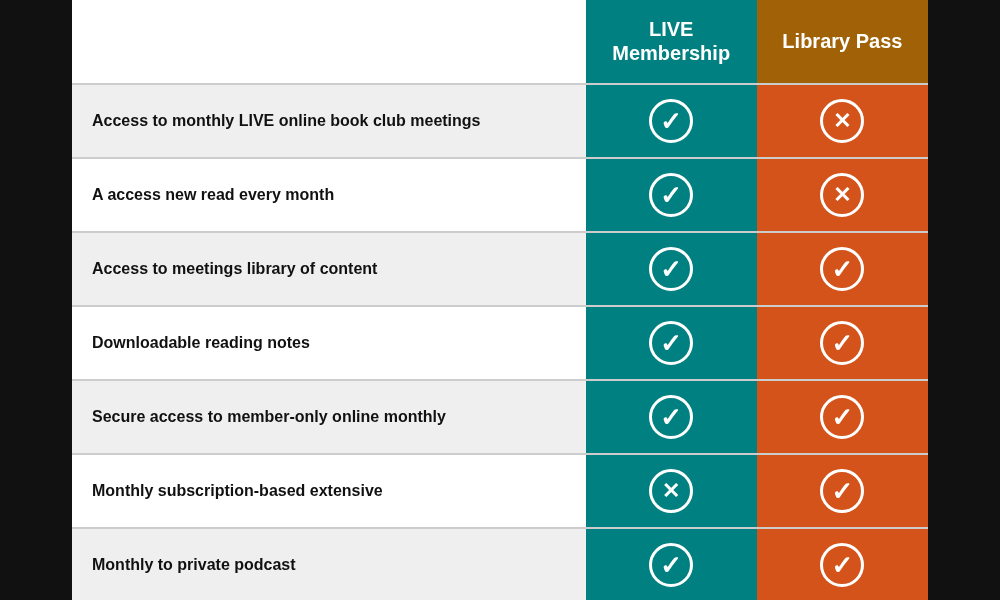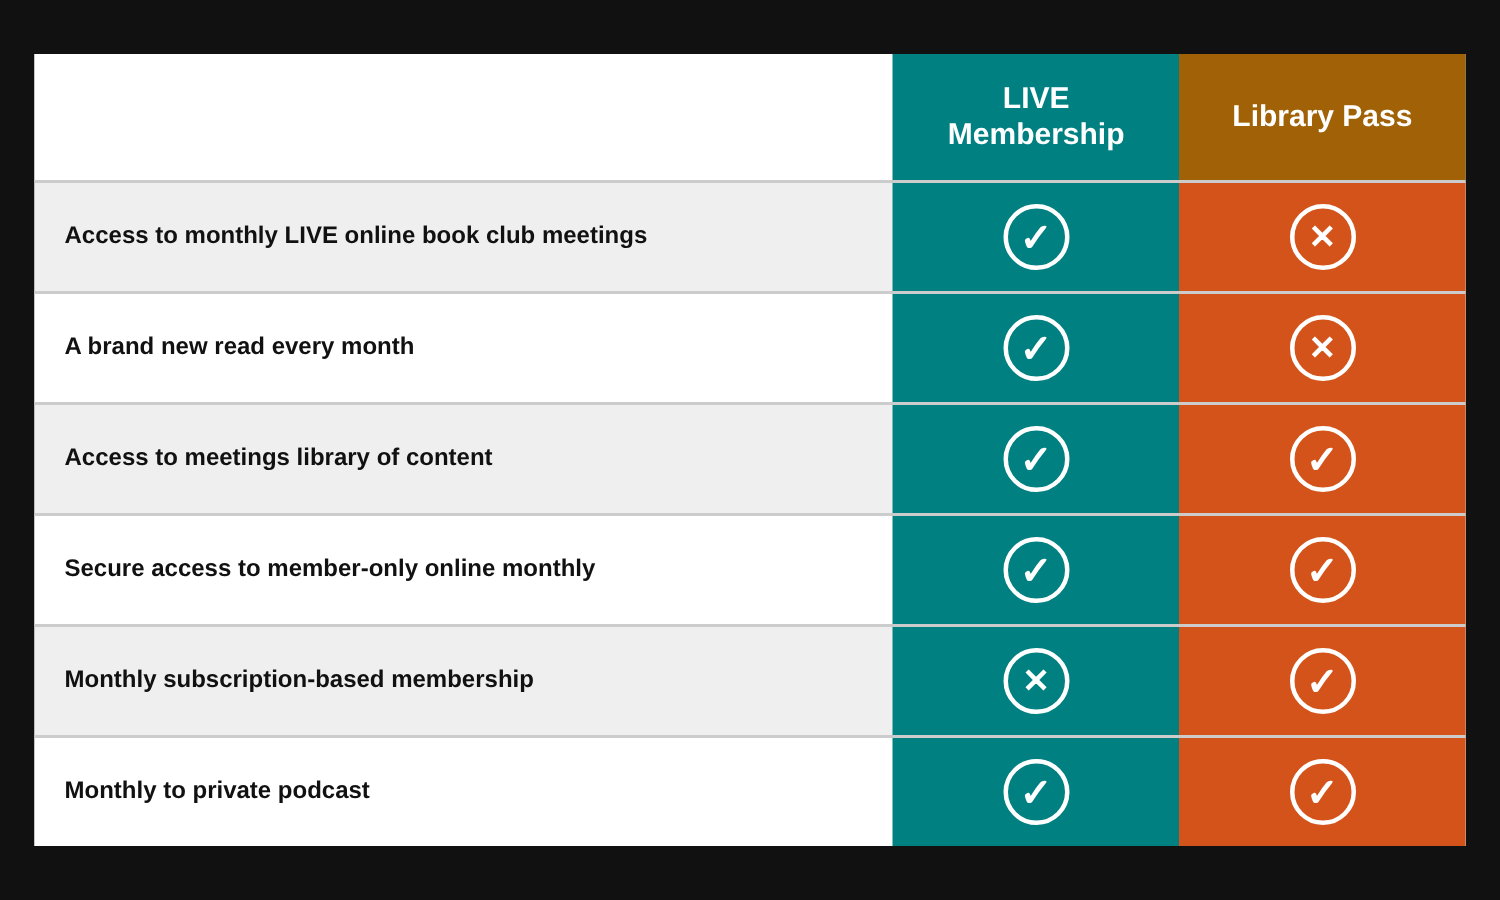--- a/index.html
+++ b/index.html
@@ -8,21 +8,21 @@
       background: #111;
       width: 1000px;
       height: 600px;
       display: flex;
       align-items: center;
       justify-content: center;
       font-family: Arial, sans-serif;
     }
 
     .comparison-table {
-      width: 954px;
+      width: 856px;
       border-collapse: collapse;
       background: #fff;
     }
 
     .comparison-table thead tr th {
       padding: 18px 20px;
       text-align: center;
       font-weight: 900;
       font-size: 20px;
       line-height: 1.2;
@@ -113,36 +113,41 @@
       <th class="library-header">Library Pass</th>
     </tr>
   </thead>
   <tbody id="table-body">
   <tr>
         <td class="feature-cell">Access to monthly LIVE online book club meetings</td>
         <td class="live-cell"><span class="icon-circle icon-check"></span></td>
         <td class="library-cell"><span class="icon-circle icon-cross"></span></td>
       </tr>
       <tr>
-        <td class="feature-cell">A brand new read every month</td>
+        <td class="feature-cell">A access new read every month</td>
         <td class="live-cell"><span class="icon-circle icon-check"></span></td>
         <td class="library-cell"><span class="icon-circle icon-cross"></span></td>
       </tr>
       <tr>
         <td class="feature-cell">Access to meetings library of content</td>
         <td class="live-cell"><span class="icon-circle icon-check"></span></td>
         <td class="library-cell"><span class="icon-circle icon-check"></span></td>
       </tr>
       <tr>
+        <td class="feature-cell">Downloadable reading notes</td>
+        <td class="live-cell"><span class="icon-circle icon-check"></span></td>
+        <td class="library-cell"><span class="icon-circle icon-check"></span></td>
+      </tr>
+      <tr>
         <td class="feature-cell">Secure access to member-only online monthly</td>
         <td class="live-cell"><span class="icon-circle icon-check"></span></td>
         <td class="library-cell"><span class="icon-circle icon-check"></span></td>
       </tr>
       <tr>
-        <td class="feature-cell">Monthly subscription-based membership</td>
+        <td class="feature-cell">Monthly subscription-based extensive</td>
         <td class="live-cell"><span class="icon-circle icon-cross"></span></td>
         <td class="library-cell"><span class="icon-circle icon-check"></span></td>
       </tr>
       <tr>
         <td class="feature-cell">Monthly to private podcast</td>
         <td class="live-cell"><span class="icon-circle icon-check"></span></td>
         <td class="library-cell"><span class="icon-circle icon-check"></span></td>
       </tr>
     </tbody>
 </table>

